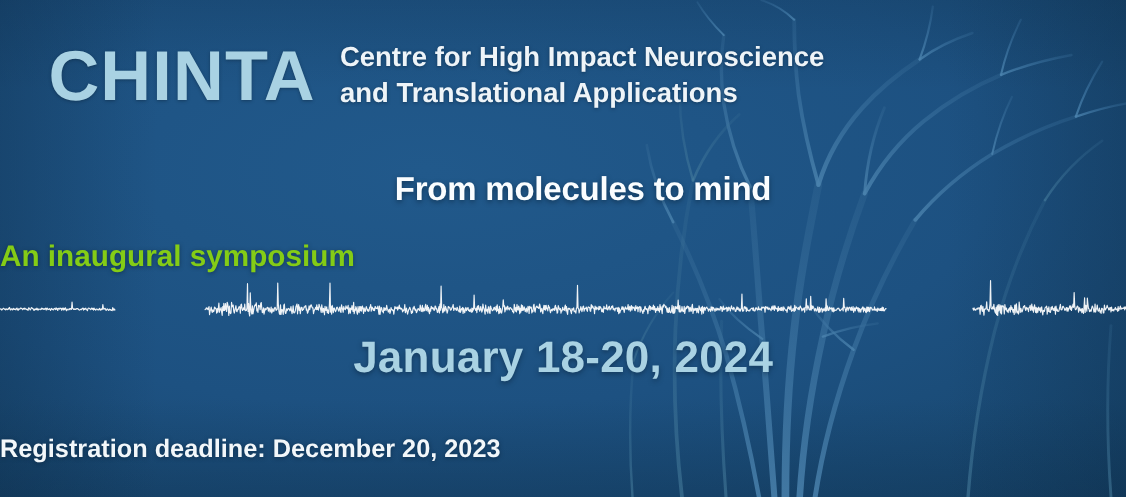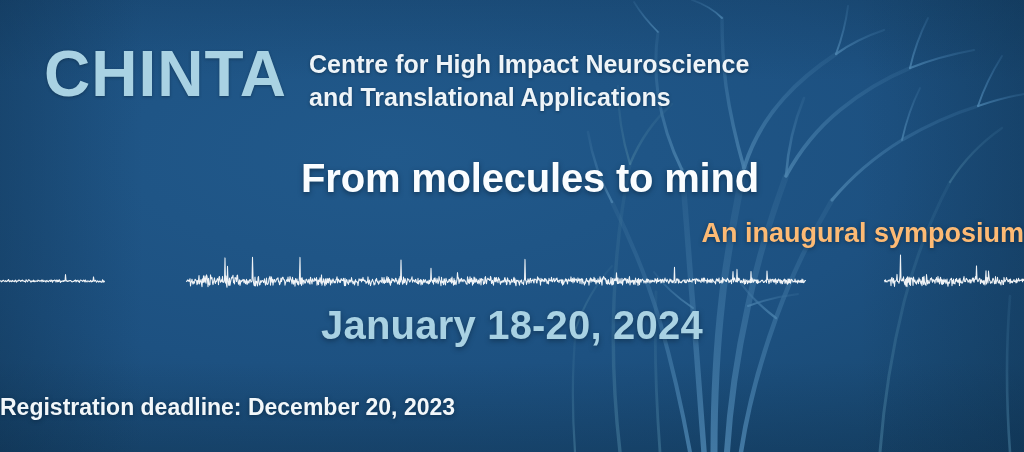--- a/index.html
+++ b/index.html
@@ -38,23 +38,23 @@
     left:0; top:0;
     width:1024px; height:452px;
     pointer-events:none;
   }
 
   
   .content{ position:absolute; inset:0; }
 
   .logo-row{
     position:absolute;
-    left:44px; top:34px;
+    left:44px; top:22px;
     display:flex;
-    align-items:center;
+    align-items:flex-end;
   }
   .acronym{
     font-size:64px;
     font-weight:bold;
     color:#a9d2e3;
     letter-spacing:1px;
     line-height:1.02;
     text-shadow:0 1px 3px rgba(8,30,50,.45);
   }
   .expansion{
@@ -65,34 +65,34 @@
     color:#eef4f8;
     line-height:1.33;
     text-shadow:0 1px 3px rgba(8,30,50,.5);
     white-space:nowrap;
   }
 
   .theme{
     position:absolute;
     left:0; right:0; top:156px;
     text-align:center;
-    font-size:40px;
+    font-size:30px;
     font-weight:bold;
     color:#fafdff;
     letter-spacing:-.2px;
     text-shadow:0 2px 5px rgba(8,30,50,.55);
     margin-left:36px;
   }
   .tagline{
     position:absolute;
     left:0; right:0; top:218px;
-    text-align:right;
+    text-align:left;
     font-size:27px;
     font-weight:bold;
-    color:#fdba74;
+    color:#84cc16;
     text-shadow:0 1px 4px rgba(8,30,50,.55);
   }
 
   .dates{
     position:absolute;
     left:0; right:0; top:303px;
     text-align:center;
     font-size:40px;
     font-weight:bold;
     color:#a9d2e3;

